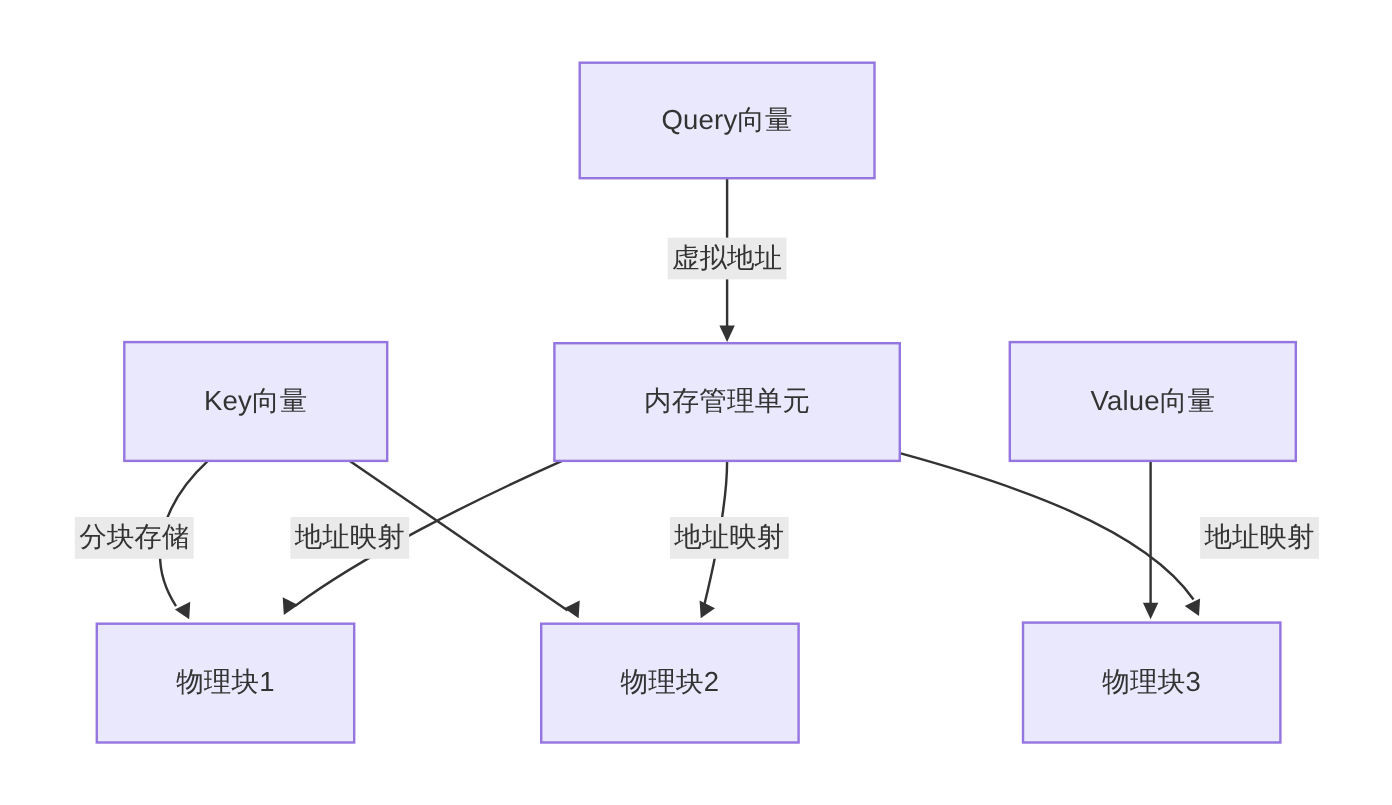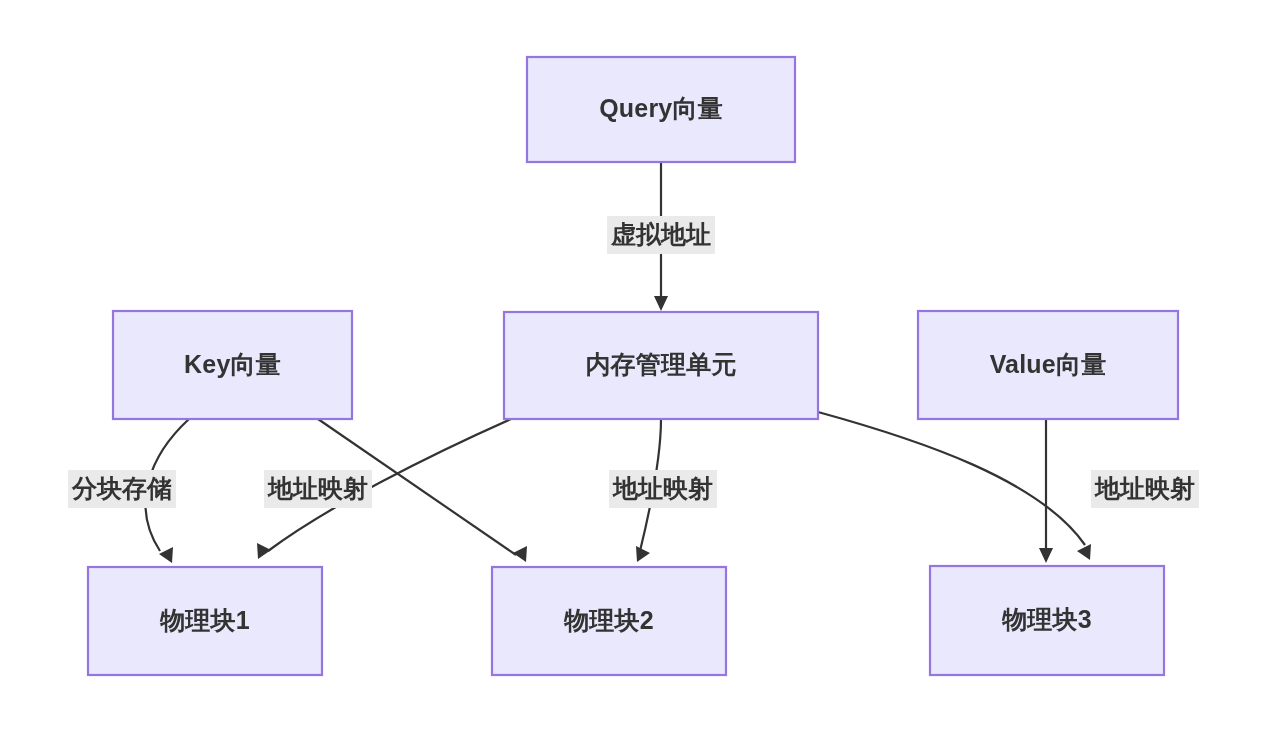--- a/index.html
+++ b/index.html
@@ -12,21 +12,20 @@
     width: 1265px;
     height: 732px;
     font-family: "Liberation Sans", "DejaVu Sans", sans-serif;
     overflow: hidden;
   }
   #diagram-root {
     position: relative;
     width: 1265px;
     height: 732px;
     background: #ffffff;
-    font-weight: bold;
   }
   svg.flow-canvas {
     position: absolute;
     top: 0;
     left: 0;
     width: 1265px;
     height: 732px;
     display: block;
   }
   .node-rect {

